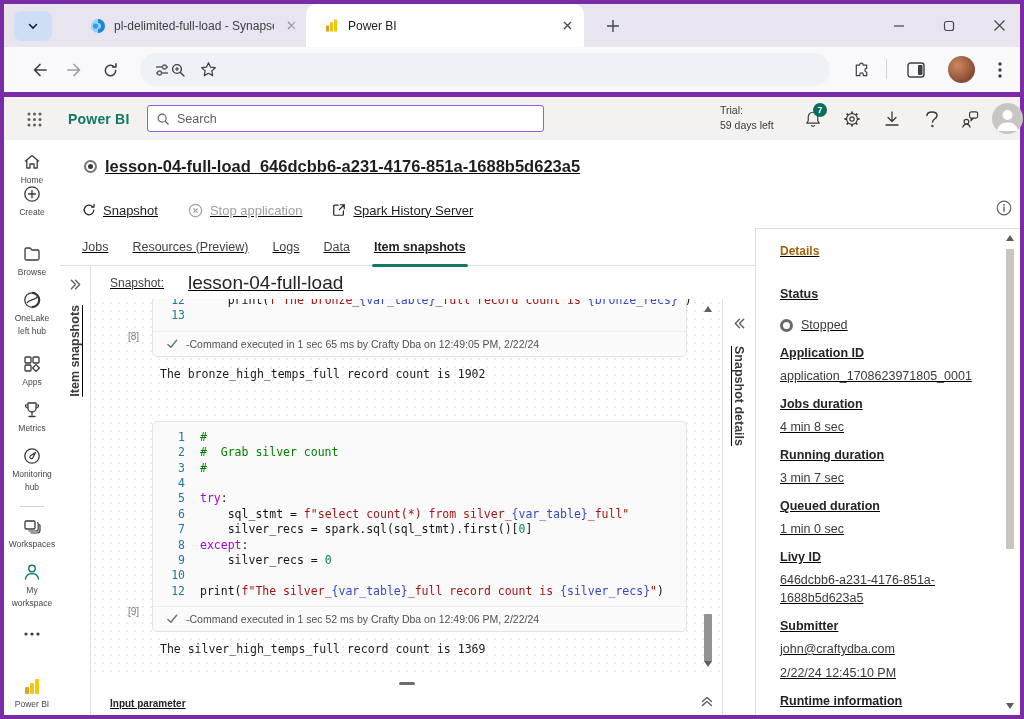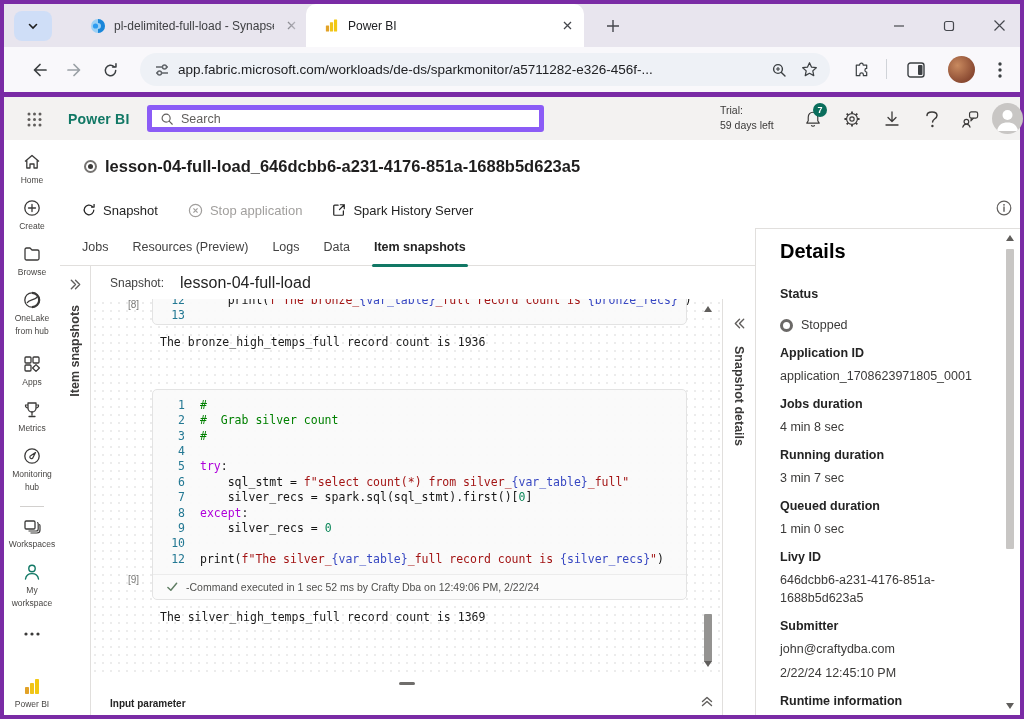--- a/index.html
+++ b/index.html
@@ -21,34 +21,34 @@
 
 .btoolbar { height:45px; background:#f9f8fb; position:relative; flex:none; display:flex; align-items:center; }
 .navic { position:absolute; top:11px; width:24px; height:24px; display:flex; align-items:center; justify-content:center; }
 .urlpill { position:absolute; left:136px; top:6px; width:690px; height:33px; border-radius:17px; background:#eef1f6; display:flex; align-items:center; }
 .urltxt { font-size:13.5px; color:#202124; margin-left:8px; flex:1; white-space:nowrap; overflow:hidden; }
 .pband { height:5px; background:var(--frame); flex:none; }
 
 
 .pbihead { height:43px; background:#f3f2f1; position:relative; flex:none; }
 .brand { position:absolute; left:64px; top:14px; font-size:14px; font-weight:700; color:var(--accent); letter-spacing:.2px; }
-.searchbox { position:absolute; left:143px; top:8px; width:397px; height:27px; background:#fff; border:5px solid #8b5cf6; border-radius:3px; display:flex; align-items:center; }
+.searchbox { position:absolute; left:143px; top:8px; width:397px; height:27px; background:#fff; border:1px solid #8b5cf6; border-radius:3px; display:flex; align-items:center; }
 .searchbox .ph { font-size:12.5px; color:#605e5c; margin-left:7px; }
 .trial { position:absolute; left:716px; top:6px; font-size:10.5px; color:#3b3a39; line-height:15px; }
 .hic { position:absolute; top:12px; width:20px; height:20px; display:flex; align-items:center; justify-content:center; }
 .badge { position:absolute; left:10px; top:-6px; width:14px; height:14px; border-radius:50%; background:var(--badge); color:#fff; font-size:9px; font-weight:700; display:flex; align-items:center; justify-content:center; }
 .hav { position:absolute; left:988px; top:6px; width:31px; height:31px; border-radius:50%; background:#c8c6c4; overflow:hidden; }
 
 
 .mainrow { flex:1; display:flex; min-height:0; }
 .rail { width:56px; flex:none; position:relative; background:#fff; }
 .rail-item { position:absolute; left:0; width:56px; display:flex; flex-direction:column; align-items:center; }
 .rail-item .lbl { font-size:8.5px; color:#484644; line-height:10px; text-align:center; margin-top:3px; }
 .rail-div { position:absolute; left:16px; width:24px; border-top:1px solid #d2d0ce; }
-.content { flex:1; display:flex; flex-direction:column; min-width:0; }
+.content { flex:1; display:flex; flex-direction:column; min-width:0;text-decoration:underline; }
 
 .titlerow { height:52px; display:flex; align-items:center; padding-left:24px; flex:none; }
 .tstat { width:13px; height:13px; border-radius:50%; border:2.5px solid #767472; background:#fff; display:flex; align-items:center; justify-content:center; }
 .tstat i { width:5px; height:5px; border-radius:50%; background:#3b3a39; }
 .ptitle { font-size:16.5px; font-weight:700; color:#1f1e1e; margin-left:8px; }
 
 .cmdrow { height:36px; display:flex; align-items:center; padding-left:22px; gap:30px; flex:none; position:relative; }
 .cmd { display:flex; align-items:center; gap:7px; font-size:13px; color:#242424; }
 .cmd.disabled { color:#a19f9d; }
 .infoic { position:absolute; right:8px; top:8px; }
@@ -57,23 +57,23 @@
 .leftcol { width:695px; flex:none; display:flex; flex-direction:column; min-height:0; }
 .tabsrow { height:38px; border-bottom:1px solid #e1dfdd; display:flex; align-items:center; gap:24px; padding-left:22px; flex:none; position:relative; }
 .ptab { font-size:12.5px; color:#424242; position:relative; height:38px; display:flex; align-items:center; }
 .ptab.active { font-weight:700; color:#242424; }
 .ptab.active::after { content:""; position:absolute; left:-2px; right:-2px; bottom:-1px; height:3px; background:var(--accent); border-radius:2px; }
 
 .snaprow { flex:1; display:flex; min-height:0; }
 .stripL { width:31px; flex:none; border-right:1px solid #e1dfdd; display:flex; flex-direction:column; align-items:center; padding-top:12px; }
 .vtextL { writing-mode:vertical-rl; transform:rotate(180deg); font-size:12.5px; font-weight:700; color:#3b3a39; margin-top:14px; }
 .snapcol { flex:1; display:flex; flex-direction:column; min-width:0; }
-.snaphead { height:33px; display:flex; align-items:center; padding-left:19px; flex:none; }
+.snaphead { height:33px; display:flex; align-items:center; padding-left:19px; flex:none;gap:8px; }
 .snaphead .sl { font-size:12px; color:#424242; }
-.snaphead .sn { font-size:16px; color:#242424; margin-left:16px; }
+.snaphead .sn { font-size:19px; color:#242424; margin-left:16px; }
 .lowrow { flex:1; display:flex; min-height:0; }
 .snapmain { flex:1; display:flex; flex-direction:column; min-width:0; position:relative; }
 .scrollwrap { flex:1; position:relative; overflow:hidden; background-image:radial-gradient(#ececec 1px, transparent 1px); background-size:8px 8px; }
 .cellsarea { position:absolute; left:61px; top:0; width:535px; }
 .cellwrap { position:relative; }
 .cellwrap.clip1 { margin-top:-15px; }
 .cellbox { background:rgba(250,250,250,.93); border:1px solid #e3e3e3; border-radius:5px; padding:8px 0 0 0; }
 .cline { display:flex; line-height:15.4px; font-family:"DejaVu Sans Mono",monospace; font-size:11.5px; min-height:15.4px; }
 .ln { width:32px; text-align:right; color:var(--lineno); flex:none; }
 .lt { white-space:pre; margin-left:15px; }
@@ -90,21 +90,21 @@
 .vsb .thumb { position:absolute; left:1px; width:8px; background:#949391; border-radius:1px; }
 .dashrow { height:18px; display:flex; align-items:center; justify-content:center; flex:none; }
 .dash { width:16px; height:3px; background:#6f6d6b; border-radius:2px; }
 .inputrow { height:23px; display:flex; align-items:center; padding-left:19px; flex:none; position:relative; }
 .inputrow .it { font-size:10px; font-weight:700; color:#242424; }
 .inputrow .chev2 { position:absolute; right:8px; top:2px; }
 .stripR { width:33px; flex:none; border-left:1px solid #e1dfdd; display:flex; flex-direction:column; align-items:center; padding-top:18px; }
 .vtextR { writing-mode:vertical-rl; font-size:12.5px; font-weight:700; color:#3b3a39; margin-top:16px; }
 
 .details { flex:1; border-left:1px solid #e1dfdd; border-top:1px solid #e1dfdd; position:relative; overflow:hidden; padding:12px 30px 0 24px; }
-.dtitle { font-size:20px; font-weight:700; color:#000000; line-height:20px; }
+.dtitle { font-size:12px; font-weight:700; color:#a16207; line-height:20px; }
 .dlabel { margin-top:12px; font-size:12.5px; font-weight:700; color:#242424; line-height:15px; }
 .dlabel:first-child { margin-top:26px; }
 .dvalue { margin-top:6px; font-size:12.5px; color:#3b3a39; line-height:18px; }
 .statrow { display:flex; align-items:center; gap:8px;margin-top:14px; }
 .dring { width:13px; height:13px; border-radius:50%; border:3.5px solid #6b6967; background:#fff; flex:none; }
 .dsb { position:absolute; right:4px; top:4px; bottom:4px; width:11px; }
 .dsb .thumb { position:absolute; left:1px; width:8px; background:#c8c6c4; border-radius:1px; }
 svg { display:block; }
 </style>
 </head>
@@ -181,21 +181,20 @@
         </svg>
     </div>
     <div class="urlpill">
       <div style="margin-left:14px;">
         <svg width="16" height="16" viewBox="0 0 16 16">
             <path d="M2 5 H14 M2 11 H14" stroke="#5f6368" stroke-width="1.4"></path>
             <circle cx="10.5" cy="5" r="2" fill="#eef1f6" stroke="#5f6368" stroke-width="1.4"></circle>
             <circle cx="5.5" cy="11" r="2" fill="#eef1f6" stroke="#5f6368" stroke-width="1.4"></circle>
           </svg>
       </div>
-      <div class="urltxt">app.fabric.microsoft.com/workloads/de-ds/sparkmonitor/a5711282-e326-456f-...</div>
       <div style="margin-right:14px;">
         <svg width="16" height="16" viewBox="0 0 16 16">
             <circle cx="7" cy="7" r="4.4" stroke="#3c4043" stroke-width="1.4" fill="none"></circle>
             <path d="M10.4 10.4 L14 14" stroke="#3c4043" stroke-width="1.4" stroke-linecap="round"></path>
             <path d="M5 7 h4 M7 5 v4" stroke="#3c4043" stroke-width="1.1"></path>
           </svg>
       </div>
       <div style="margin-right:12px;">
         <svg width="17" height="17" viewBox="0 0 18 18">
             <path d="M9 1.8 L11.2 6.5 16.2 7.1 12.5 10.5 13.5 15.5 9 13 4.5 15.5 5.5 10.5 1.8 7.1 6.8 6.5 Z" stroke="#3c4043" stroke-width="1.3" fill="none" stroke-linejoin="round"></path>
@@ -301,21 +300,21 @@
   <div class="mainrow">
     <div class="rail">
         <div class="rail-item" style="top: 12px;">
           <div>
             <svg width="20" height="20" viewBox="0 0 20 20">
               <path d="M3 9.5 L10 3.5 L17 9.5 M4.8 8.2 V16 H8 V12 H12 V16 H15.2 V8.2" stroke="#3b3a39" stroke-width="1.3" fill="none" stroke-linejoin="round"></path>
             </svg>
           </div>
           <div class="lbl">Home</div>
         </div>
-        <div class="rail-item" style="top: 58px;">
+        <div class="rail-item" style="top: 44px;">
           <div>
             <svg width="20" height="20" viewBox="0 0 20 20">
               <circle cx="10" cy="10" r="7.2" stroke="#3b3a39" stroke-width="1.3" fill="none"></circle>
               <path d="M10 6.5 V13.5 M6.5 10 H13.5" stroke="#3b3a39" stroke-width="1.3" stroke-linecap="round"></path>
             </svg>
           </div>
           <div class="lbl">Create</div>
         </div>
         <div class="rail-item" style="top: 104px;">
           <div>
@@ -327,21 +326,21 @@
         </div>
         <div class="rail-item" style="top: 150px;">
           <div>
             <svg width="20" height="20" viewBox="0 0 20 20">
               <circle cx="10" cy="10" r="7.2" stroke="#3b3a39" stroke-width="1.3" fill="none"></circle>
               <path d="M5 13 C7 9 13 11 15.5 6.5" stroke="#3b3a39" stroke-width="1.3" fill="none"></path>
               <path d="M10 2.8 a7.2 7.2 0 0 1 0 14.4" stroke="#3b3a39" stroke-width="2.2" fill="none"></path>
             </svg>
           </div>
           <div class="lbl">OneLake</div>
-          <div class="lbl">from hub</div>
+          <div class="lbl">left hub</div>
         </div>
         <div class="rail-item" style="top: 214px;">
           <div>
             <svg width="20" height="20" viewBox="0 0 20 20">
               <rect x="3" y="3" width="6" height="6" rx="1" stroke="#3b3a39" stroke-width="1.3" fill="none"></rect>
               <rect x="11" y="3" width="6" height="6" rx="1" stroke="#3b3a39" stroke-width="1.3" fill="none"></rect>
               <rect x="3" y="11" width="6" height="6" rx="1" stroke="#3b3a39" stroke-width="1.3" fill="none"></rect>
               <path d="M14 10.6 L17.4 14 L14 17.4 L10.6 14 z" stroke="#3b3a39" stroke-width="1.3" fill="none" stroke-linejoin="round"></path>
             </svg>
           </div>
@@ -474,23 +473,29 @@
                           <div class="cellid">[8]</div>
                           <div class="cellbox">
                             <div class="cline">
                               <span class="ln">12</span>
                               <span class="lt"><span class="tk-code">    print(</span><span class="tk-str">f"The bronze_</span><span class="tk-interp">{var_table}</span><span class="tk-str">_full record count is </span><span class="tk-interp">{bronze_recs}</span><span class="tk-str">"</span><span class="tk-code">)</span></span>
                             </div>
                             <div class="cline">
                               <span class="ln">13</span>
                               <span class="lt"></span>
                             </div>
+                            <div class="cfooter">
+                              <svg width="11" height="10" viewBox="0 0 12 10">
+                                <path d="M1 5.5 L4.2 8.5 L10.5 1" stroke="#5f7d63" stroke-width="1.6" fill="none" stroke-linecap="round" stroke-linejoin="round"></path>
+                              </svg>
+                              <span>-Command executed in 1 sec 65 ms by Crafty Dba on 12:49:05 PM, 2/22/24</span>
+                            </div>
                           </div>
                         </div>
-                        <div class="cellout">The bronze_high_temps_full record count is 1936</div>
+                        <div class="cellout">The bronze_high_temps_full record count is 1902</div>
                         <div class="cellwrap c2">
                           <div class="cellid">[9]</div>
                           <div class="cellbox">
                             <div class="cline">
                               <span class="ln">1</span>
                               <span class="lt"><span class="tk-com">#</span></span>
                             </div>
                             <div class="cline">
                               <span class="ln">2</span>
                               <span class="lt"><span class="tk-com">#  Grab silver count</span></span>

